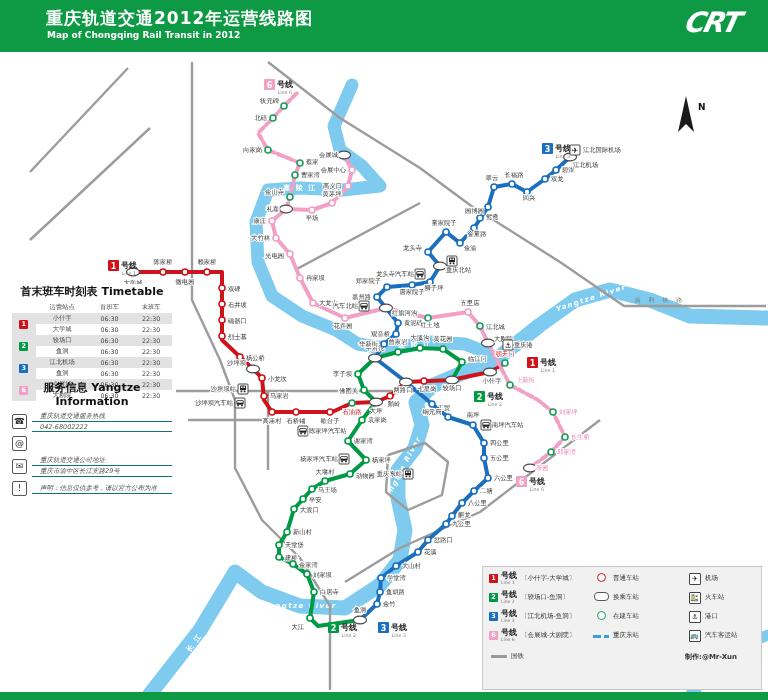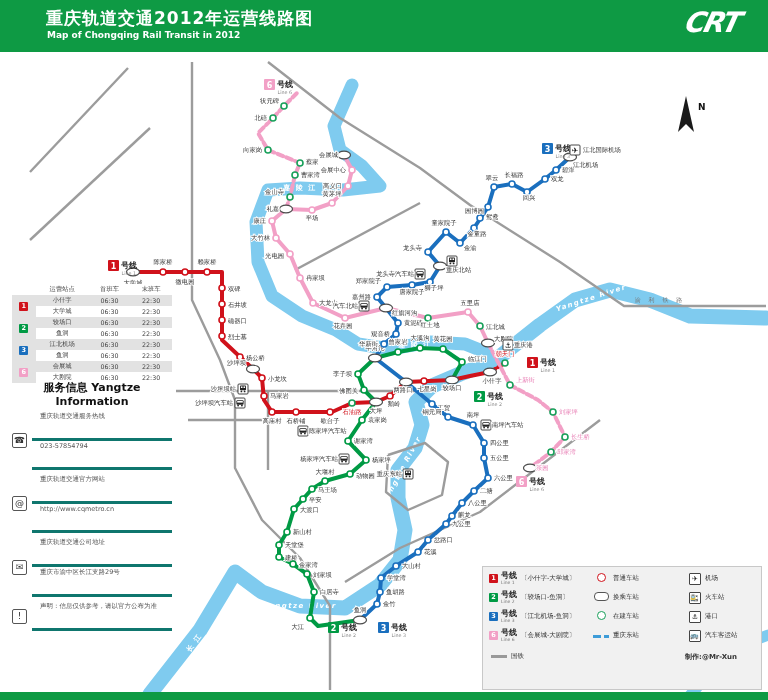--- a/index.html
+++ b/index.html
@@ -18,21 +18,21 @@
   table.ttab{border-collapse:collapse;width:100%;}
   table.ttab td,table.ttab th{font-size:6.3px;font-weight:normal;padding:1px 2px;height:7px;text-align:center;color:#444;}
   table.ttab tr.z{background:#E2E2E2;}
   .lnbadge{display:inline-block;width:9px;height:9px;line-height:9px;color:#fff;font-size:6.5px;
            font-weight:bold;text-align:center;border-radius:1px;}
   .sv{left:12px;top:380px;width:160px;}
   .sv .item{display:flex;align-items:center;margin-bottom:4px;}
   .sv .ic{width:13px;height:13px;border:1px solid #555;border-radius:2px;text-align:center;
           line-height:13px;font-size:9px;color:#333;flex:none;margin-right:5px;background:#fff;}
   .sv .lines{flex:1;}
-  .sv .ln{border-bottom:3px solid #0f766e;padding:1px 0 17px 8px;color:#555;}
+  .sv .ln{border-bottom:1px solid #0f766e;padding:1px 0 0 8px;color:#555;font-style:italic;}
   .lg{left:482px;top:566px;width:278px;height:122px;background:#F1F1F1;border:1px solid #C8C8C8;}
   .lg .p-title{margin-top:4px;}
   .lg .p-title .en{font-size:7px;font-weight:bold;color:#333;margin-left:6px;}
   .lgrid{display:grid;grid-template-columns:104px 96px 72px;padding:2px 4px 0 6px;}
   .lrow{display:flex;align-items:center;height:19px;}
   .lrow .txt{font-size:6.5px;color:#333;margin-left:4px;}
   .lrow .nm{font-size:8px;font-weight:bold;color:#222;margin-left:3px;line-height:7px;}
   .lrow .nm .en{display:block;font-size:4.5px;color:#777;font-weight:normal;}
   .sym{width:16px;text-align:center;flex:none;}
   .ring{display:inline-block;width:7px;height:7px;border-radius:50%;background:#fff;}
@@ -656,20 +656,22 @@
   </svg>
 
 <div class="hdr">
   <div class="t1">重庆轨道交通2012年运营线路图</div>
   <div class="t2">Map of Chongqing Rail Transit in 2012</div>
   <div class="logo">CRT</div>
 </div>
 <div class="ftr"></div>
 
 <div class="panel tt">
+  <div class="p-title"><span>首末班车时刻表</span>
+    <span>Timetable</span></div>
   <table class="ttab" id="ttab">
       <tbody>
         <tr>
           <th></th>
           <th>运营站点</th>
           <th>首班车</th>
           <th>末班车</th>
         </tr>
         <tr class="z">
           <td rowspan="2"><span class="lnbadge" style="background:#D0121B">1</span></td>
@@ -720,29 +722,25 @@
 </div>
 
 <div class="panel sv">
   <div class="p-title"><span>服务信息</span>
     <span>Yangtze Information</span></div>
   <div id="svitems">
       <div class="item">
         <div class="ic">☎</div>
         <div class="lines">
           <div class="ln">重庆轨道交通服务热线</div>
-          <div class="ln">023-57854794</div>
+          <div class="ln">042-68002222</div>
         </div>
       </div>
       <div class="item">
         <div class="ic">@</div>
-        <div class="lines">
-          <div class="ln">重庆轨道交通官方网站</div>
-          <div class="ln">http://www.cqmetro.cn</div>
-        </div>
       </div>
       <div class="item">
         <div class="ic">✉</div>
         <div class="lines">
           <div class="ln">重庆轨道交通公司地址</div>
           <div class="ln">重庆市渝中区长江支路29号</div>
         </div>
       </div>
       <div class="item">
         <div class="ic">!</div>

